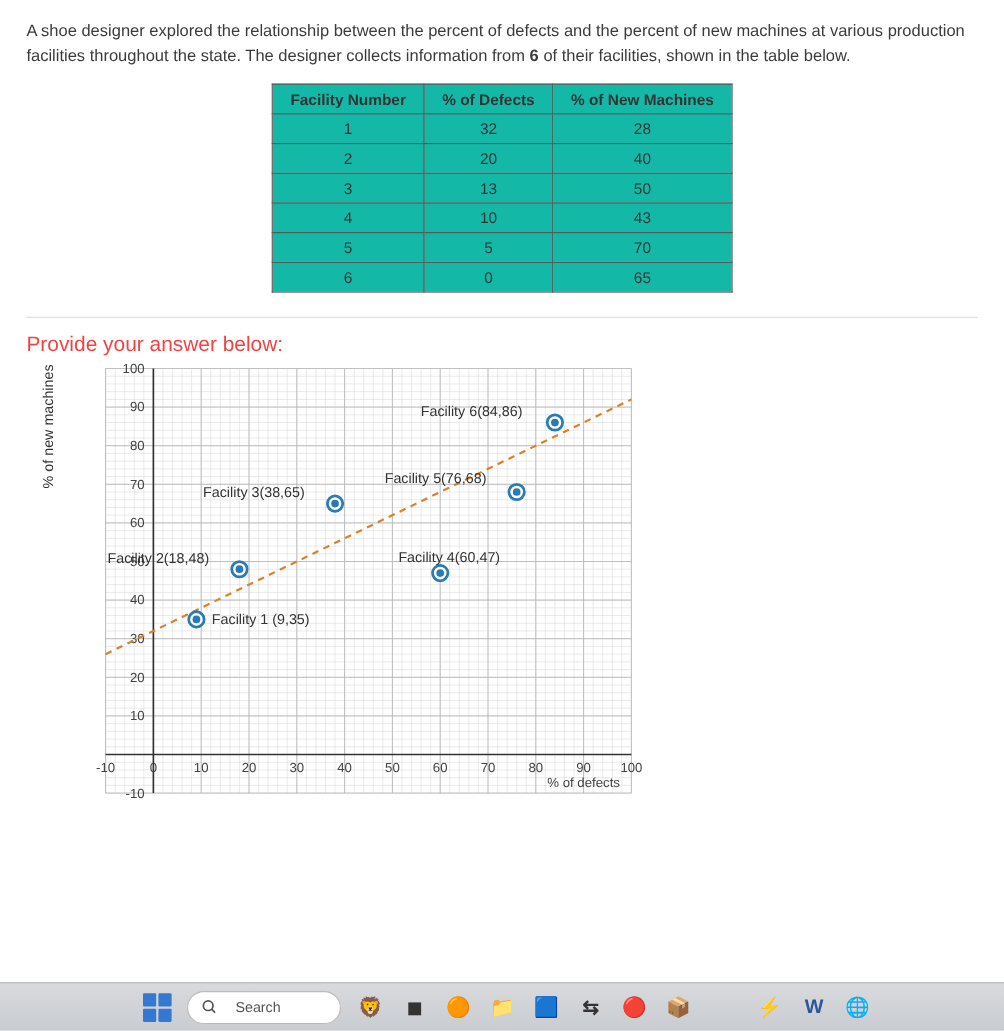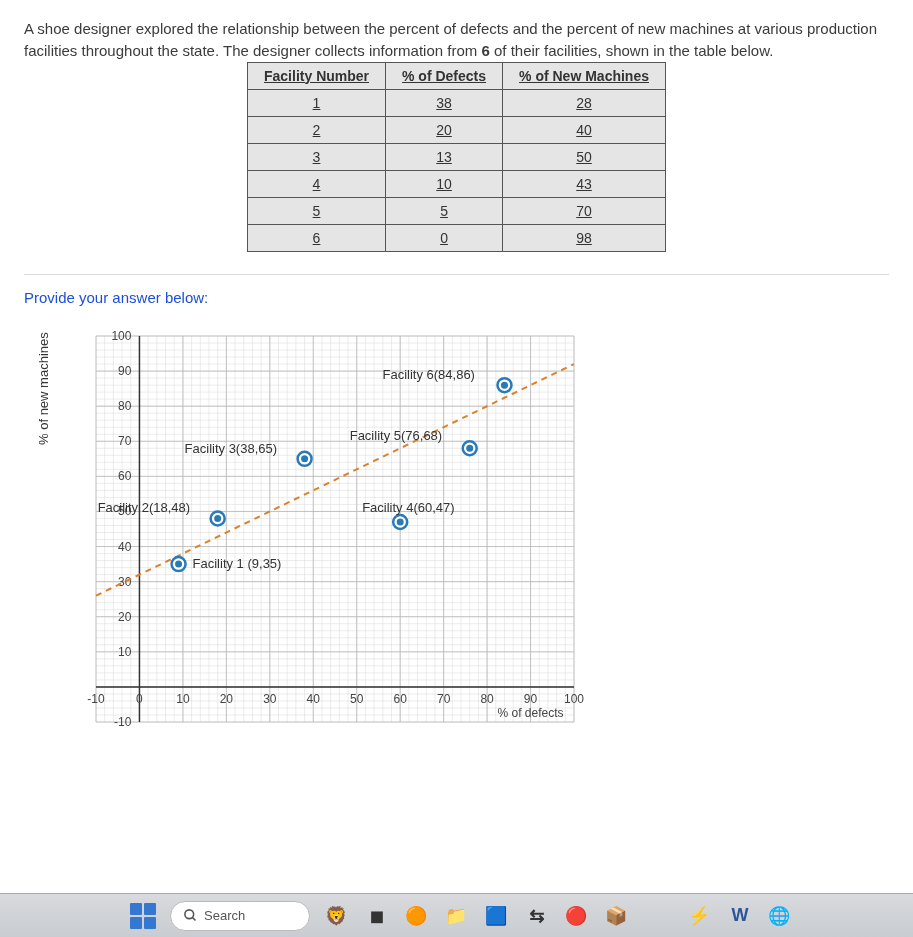--- a/index.html
+++ b/index.html
@@ -15,46 +15,45 @@
     .content {
       padding: 18px 24px 0 24px;
       background: #fff;
       height: calc(100% - 44px);
       overflow: hidden;
     }
     .problem-text {
       font-size: 15px;
       line-height: 1.45;
       color: #3b3b3b;
+      margin-bottom: 14px;
     }
     .problem-text .bold { font-weight: bold; }
     .instruction {
       font-size: 15px;
       line-height: 1.45;
       color: #3b3b3b;
       margin-bottom: 18px;
     }
     table.data {
       border-collapse: collapse;
       margin: 0 auto 22px auto;
     }
     table.data th, table.data td {
       border: 1px solid #555;
       padding: 5px 16px;
       text-align: center;
       font-size: 14px;
-      background: #e5e5e5;
-      text-decoration: underline;
+      background: #14b8a6;
     }
     table.data th { font-weight: 600; }
     .divider { border-top: 1px solid #ddd; margin-bottom: 14px; }
     .answer-prompt {
-      font-size: 15px;
-      color: #1d4ed8;
-      margin-bottom: 20px;
+      font-size: 19px;
+      color: #ef4444;
     }
     .graph-wrap {
       position: relative;
       width: 560px;
       height: 430px;
       margin-left: 0;
     }
     svg.graph { display: block; }
     .axis-text { font: 12px Arial; fill: #444; }
     .point-label { font: 13px Arial; fill: #333; }
@@ -81,21 +80,21 @@
     }
     .start-btn span { background: #3478d1; border-radius: 1px; }
     .search-box {
       display: flex;
       align-items: center;
       background: #fff;
       border: 1px solid #bbb;
       border-radius: 16px;
       height: 30px;
       padding: 0 12px;
-      gap: 6px;
+      gap: 16px;
       min-width: 140px;
     }
     .search-box svg { width: 15px; height: 15px; }
     .search-box span { font-size: 13px; color: #555; }
     .tb-icon {
       width: 26px; height: 26px;
       display: flex;
       align-items: center;
       justify-content: center;
       font-size: 18px;
@@ -114,21 +113,21 @@
     <thead>
         <tr id="table-head-row">
           <th>Facility Number</th>
           <th>% of Defects</th>
           <th>% of New Machines</th>
         </tr>
       </thead>
     <tbody id="table-body">
         <tr>
           <td>1</td>
-          <td>38</td>
+          <td>32</td>
           <td>28</td>
         </tr>
         <tr>
           <td>2</td>
           <td>20</td>
           <td>40</td>
         </tr>
         <tr>
           <td>3</td>
           <td>13</td>
@@ -140,21 +139,21 @@
           <td>43</td>
         </tr>
         <tr>
           <td>5</td>
           <td>5</td>
           <td>70</td>
         </tr>
         <tr>
           <td>6</td>
           <td>0</td>
-          <td>98</td>
+          <td>65</td>
         </tr>
       </tbody>
   </table>
 
   <div class="divider"></div>
   <p class="answer-prompt">Provide your answer below:</p>
 
   <div class="graph-wrap">
     <svg class="graph" id="graph-svg" width="560" height="430">
         <line x1="72" y1="396" x2="72" y2="10" stroke="#d8d8d8" stroke-width="0.5"></line>

